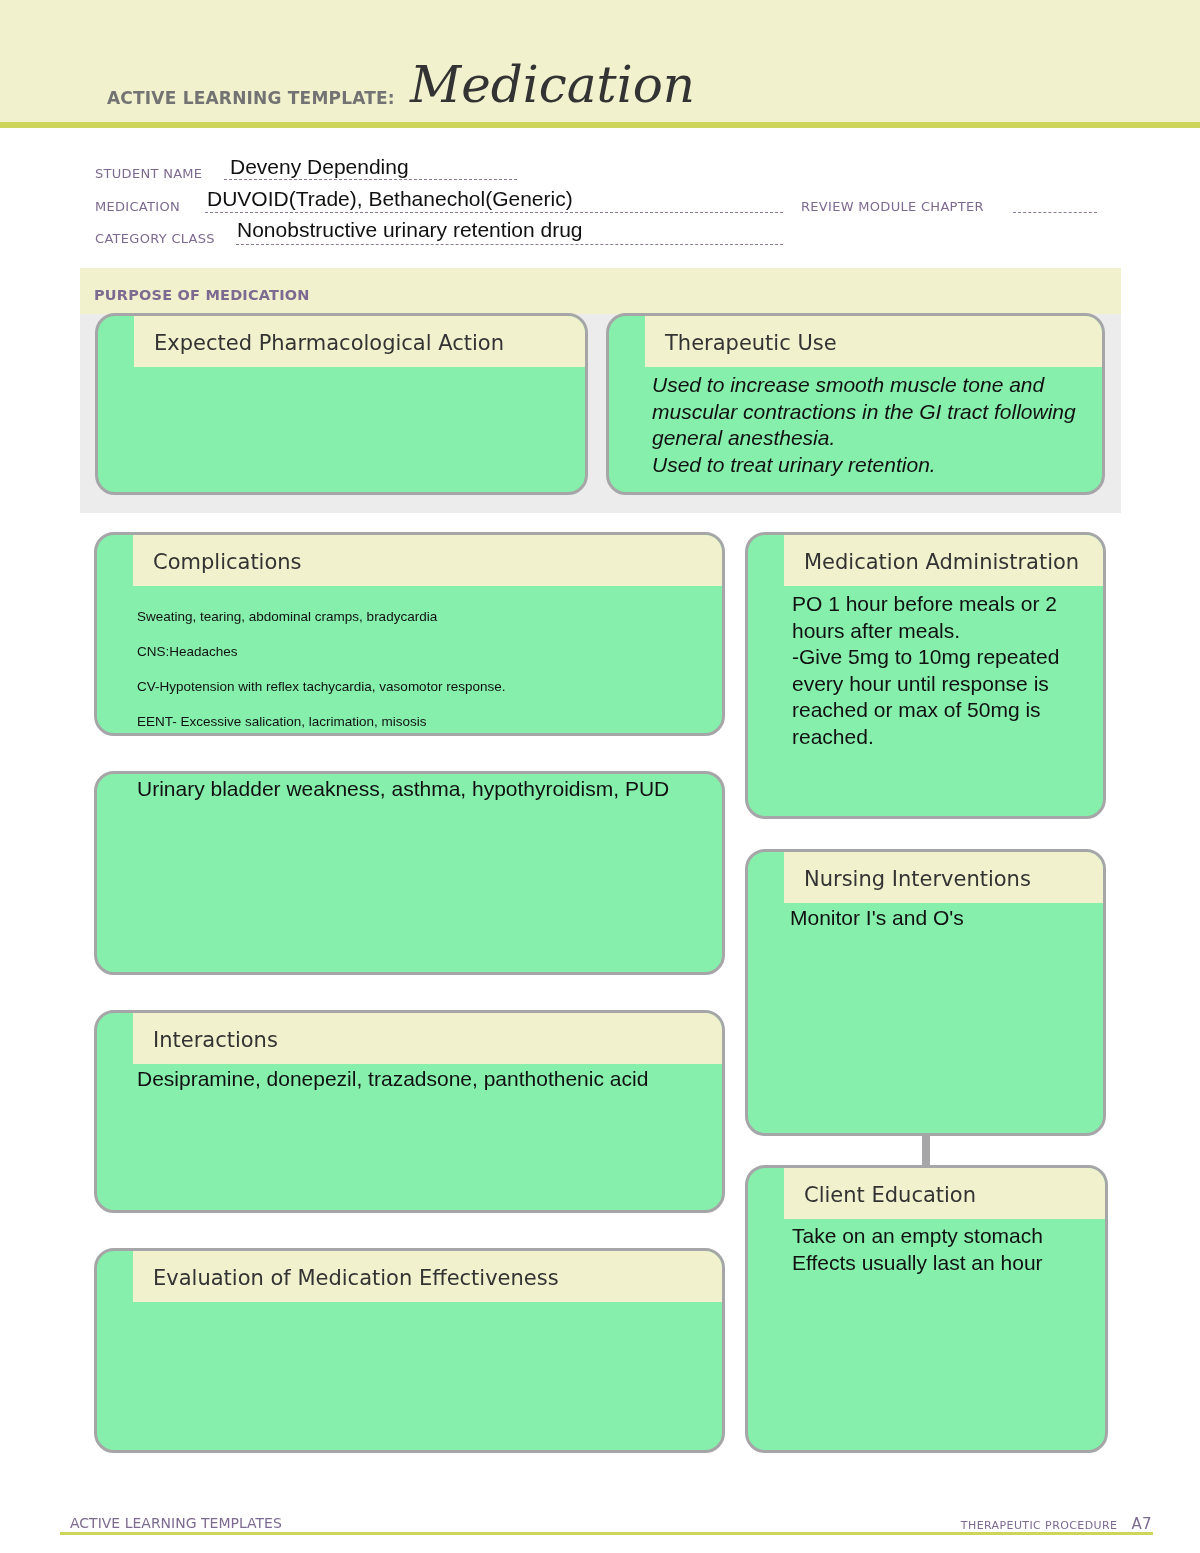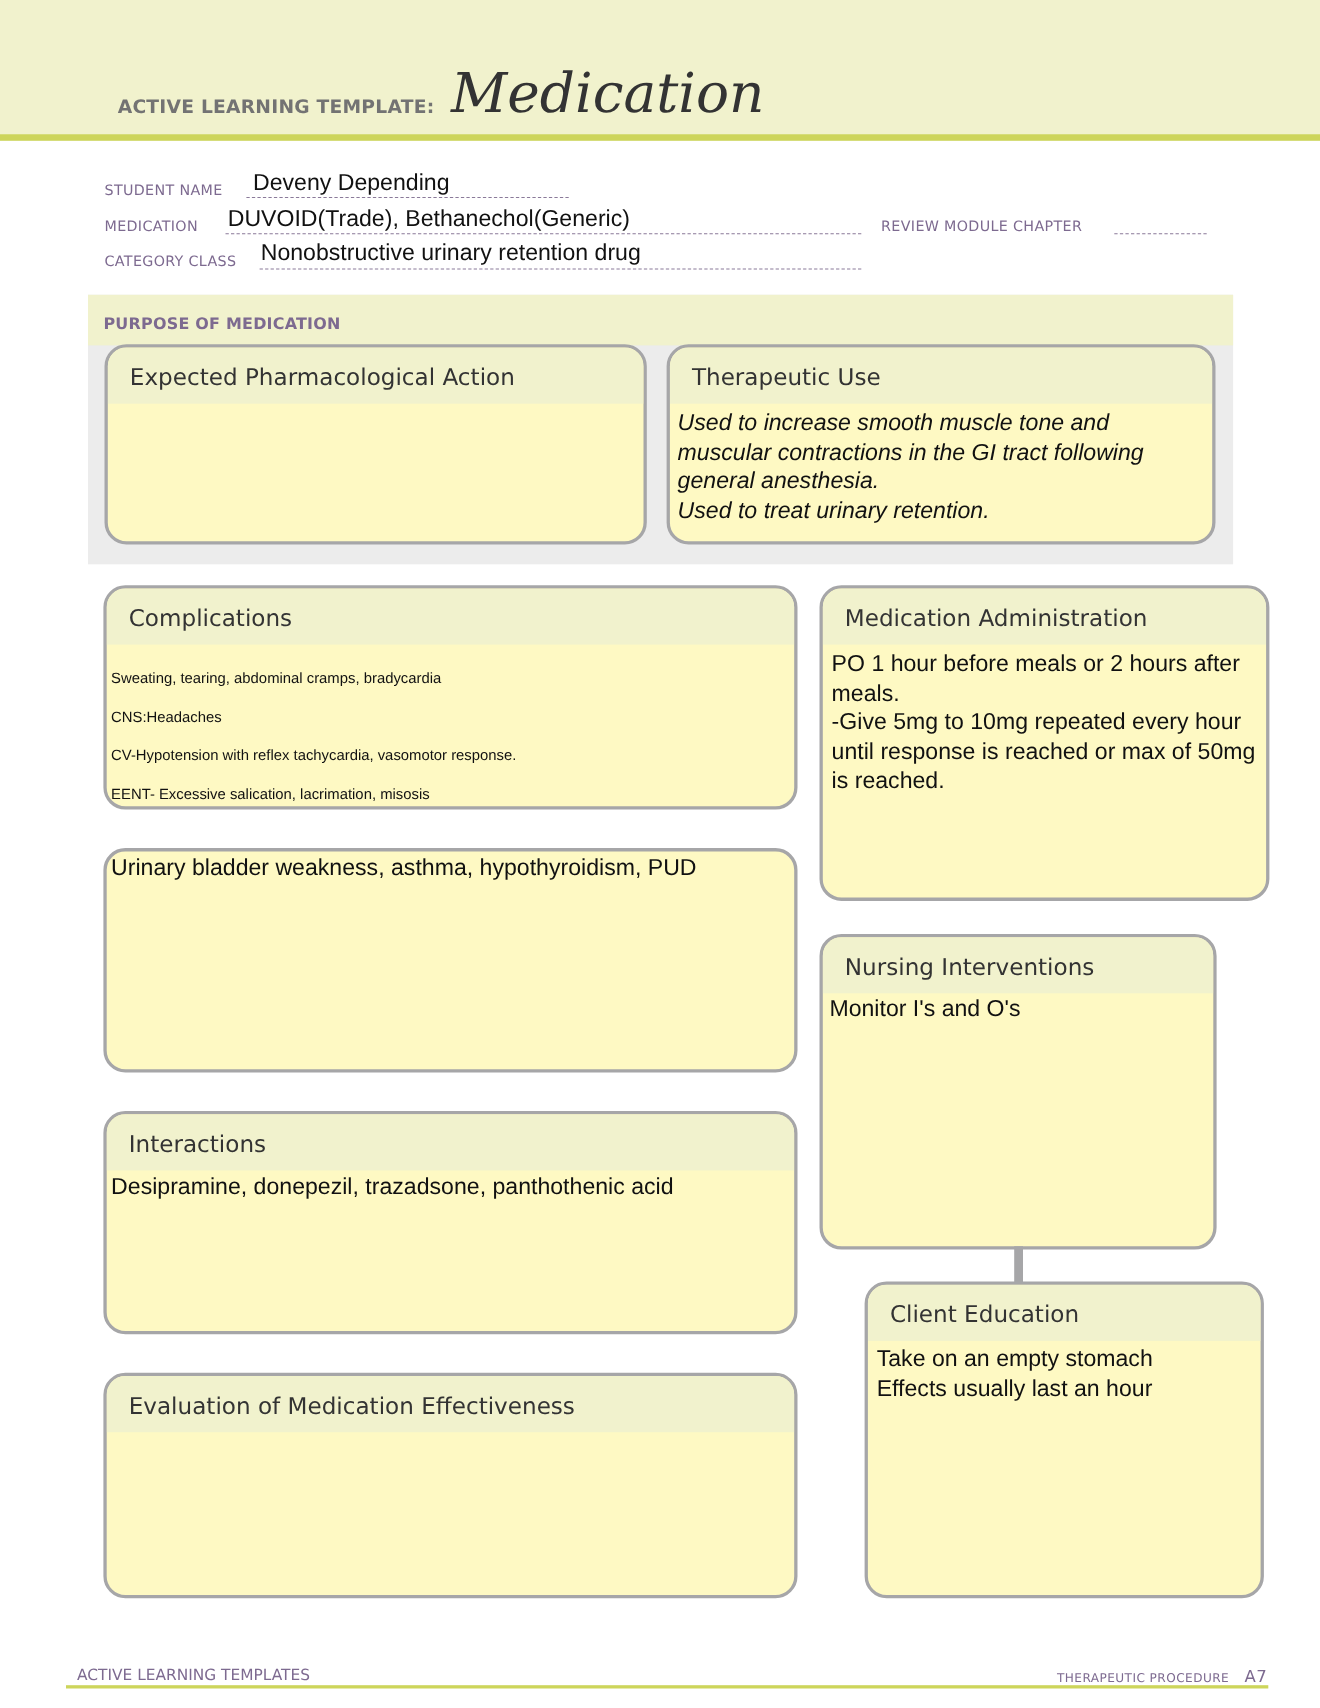--- a/index.html
+++ b/index.html
@@ -12,21 +12,21 @@
     .template-title { position: absolute; left: 410px; top: 56px; font-family: "DejaVu Serif", serif; font-style: italic; font-size: 50px; color: #333; }
 
     .field-label { position: absolute; font-family: "DejaVu Sans", sans-serif; font-size: 13px; color: #7d6a90; letter-spacing: 0.3px; }
     .field-line { position: absolute; border-bottom: 1.5px dashed #8a7a99; height: 1px; }
     .field-value { position: absolute; font-family: "Liberation Sans", sans-serif; font-size: 21px; color: #111; white-space: nowrap; }
 
     .purpose { position: absolute; left: 80px; top: 268px; width: 1041px; height: 245px; background: #ececec; }
     .purpose-band { position: absolute; left: 0; top: 0; width: 100%; height: 46px; background: #f1f2cd; }
     .purpose-label { position: absolute; left: 14px; top: 19px; font-family: "DejaVu Sans", sans-serif; font-weight: bold; font-size: 14.5px; color: #7d6a90; letter-spacing: 0.2px; }
 
-    .box { position: absolute; border: 3px solid #a6a6a8; border-radius: 20px; background: #fef9c3; overflow: hidden; }
+    .box { position: absolute; border: 3px solid #a6a6a8; border-radius: 20px; background: #86efac; overflow: hidden; padding-left: 36px; }
     .box-head { height: 51px; background: #f1f2cd; padding: 15px 0 0 20px; font-family: "DejaVu Sans", sans-serif; font-size: 21px; color: #333; white-space: nowrap; }
     .box-body { padding: 2px 4px 0 4px; font-family: "Liberation Sans", sans-serif; font-size: 21px; line-height: 26.5px; color: #111; white-space: pre-line; }
     .box-body.small { font-size: 13.5px; line-height: 17.4px; padding-top: 5px; }
 
     .connector { position: absolute; left: 922px; top: 1133px; width: 8px; height: 35px; background: #a6a6a8; }
 
     .footer-left { position: absolute; left: 70px; top: 1515px; font-family: "DejaVu Sans", sans-serif; font-size: 14px; color: #7d6a90; }
     .footer-right { position: absolute; right: 48px; top: 1515px; font-family: "DejaVu Sans", sans-serif; font-size: 11px; color: #7d6a90; letter-spacing: 0.4px; }
     .footer-right .page { font-size: 15px; margin-left: 14px; }
     .footer-rule { position: absolute; left: 60px; top: 1532px; width: 1093px; height: 3px; background: #cdd55b; }
@@ -89,34 +89,34 @@
 
 <div class="box" style="left:94px; top:1010px; width:631px; height:203px;">
   <div class="box-head">Interactions</div>
   <div class="box-body">Desipramine, donepezil, trazadsone, panthothenic acid</div>
 </div>
 
 <div class="box" style="left:94px; top:1248px; width:631px; height:205px;">
   <div class="box-head">Evaluation of Medication Effectiveness</div>
 </div>
 
-<div class="box" style="left:745px; top:532px; width:409px; height:287px;">
+<div class="box" style="left:745px; top:532px; width:361px; height:287px;">
   <div class="box-head">Medication Administration</div>
   <div class="box-body" style="padding-left:8px; padding-top:5px;">PO 1 hour before meals or 2 hours after meals.
 -Give 5mg to 10mg repeated every hour until response is reached or max of 50mg is reached.</div>
 </div>
 
 <div class="box" style="left:745px; top:849px; width:361px; height:287px;">
   <div class="box-head">Nursing Interventions</div>
   <div class="box-body" style="padding-left:6px;">Monitor I's and O's</div>
 </div>
 
 <div class="connector"></div>
 
-<div class="box" style="left:786px; top:1165px; width:363px; height:288px;">
+<div class="box" style="left:745px; top:1165px; width:363px; height:288px;">
   <div class="box-head">Client Education</div>
   <div class="box-body" style="padding-left:8px; padding-top:4px;">Take on an empty stomach
 Effects usually last an hour</div>
 </div>
 
 <div class="footer-left">ACTIVE LEARNING TEMPLATES</div>
 <div class="footer-right">
   <span>THERAPEUTIC PROCEDURE</span><span class="page">A7</span>
 </div>
 <div class="footer-rule"></div>

